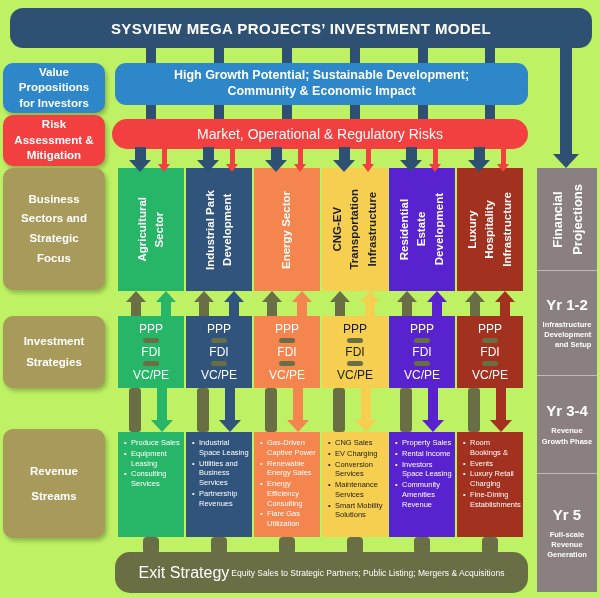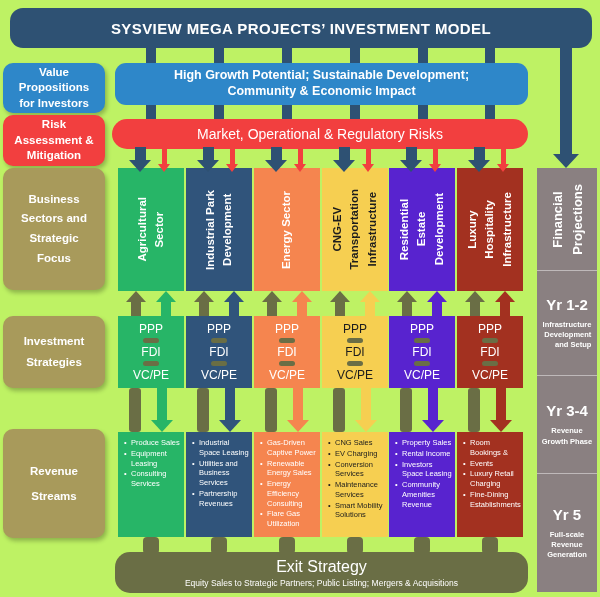--- a/index.html
+++ b/index.html
@@ -23,21 +23,21 @@
   .arr.small .head-d{border-left-width:6px;border-right-width:6px;border-top-width:8px;}
   .ac-db{--ac:var(--dark-blue);} .ac-red{--ac:var(--red);} .ac-ol{--ac:var(--olive-dark);}
   .ac-1{--ac:var(--c1);} .ac-2{--ac:var(--c2);} .ac-3{--ac:var(--c3);}
   .ac-4{--ac:var(--c4);} .ac-5{--ac:var(--c5);} .ac-6{--ac:var(--c6);}
 
   
   .bar{position:absolute;z-index:2;display:flex;align-items:center;justify-content:center;color:#fff;text-align:center;}
   .bar-value{left:115px;top:63px;width:413px;height:42px;border-radius:11px;background:var(--bar-blue);font-size:12.5px;line-height:1.25;}
   .bar-risk{left:112px;top:119px;width:416px;height:30px;border-radius:15px;background:var(--red);font-size:14px;}
   .bar-exit{left:115px;top:552px;width:413px;height:41px;border-radius:15px;background:var(--olive-dark);
-            flex-direction:column;gap:2px;}
+            flex-direction:row;gap:2px;}
   .bar-exit .t1{font-size:16px;font-weight:500;}
   .bar-exit .t2{font-size:8.5px;}
 
   
   .lbl{position:absolute;left:3px;width:102px;border-radius:10px;display:flex;align-items:center;justify-content:center;
        color:#fff;font-weight:bold;font-size:11.5px;text-align:center;line-height:1.35;z-index:2;
        box-shadow:2px 3px 4px rgba(0,0,0,.25);}
   .lbl-value{top:63px;height:50px;background:var(--bar-blue);}
   .lbl-risk{top:115px;height:51px;background:var(--red);}
   .lbl-biz{top:168px;height:122px;background:var(--olive);line-height:1.7;}

